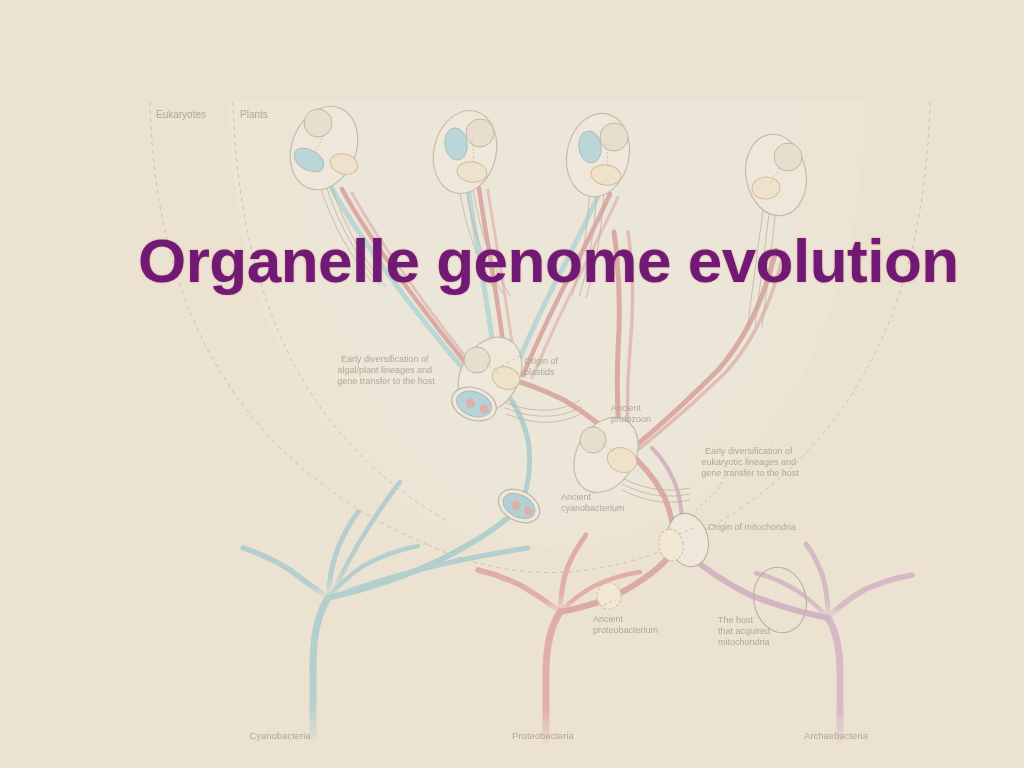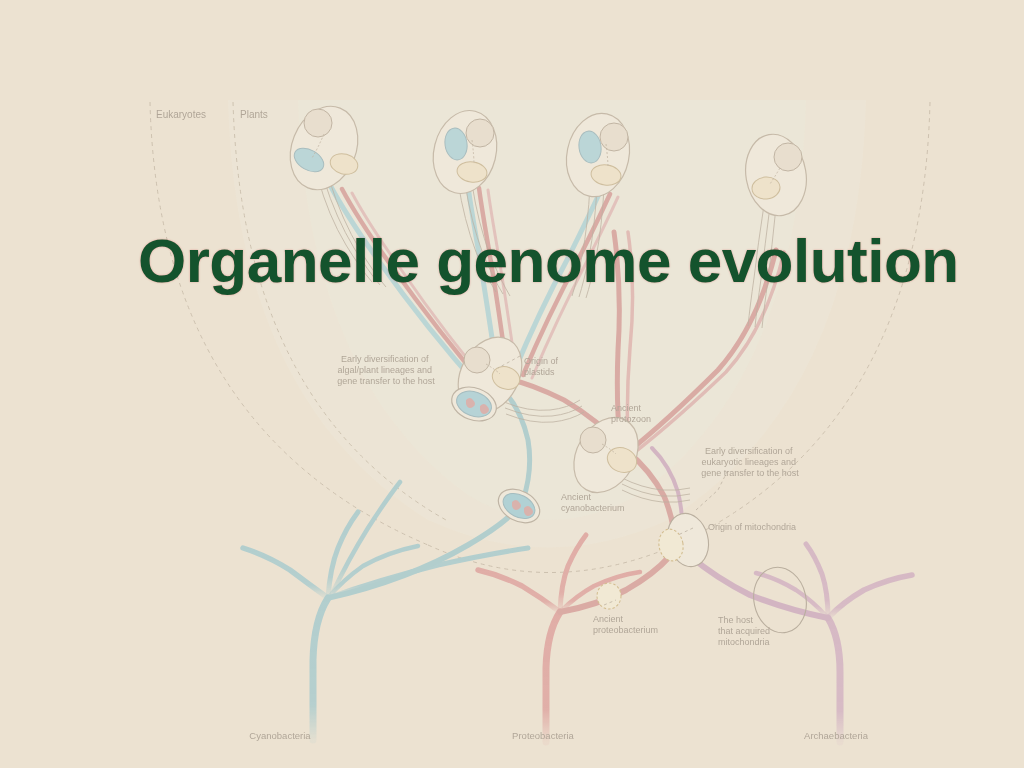--- a/index.html
+++ b/index.html
@@ -39,21 +39,21 @@
   #slide-title {
     position: absolute;
     left: 110px;
     top: 228px;
     width: 860px;
     font-family: "Liberation Sans", sans-serif;
     font-weight: bold;
     font-size: 62px;
     line-height: 1.05;
     letter-spacing: -0.5px;
-    color: #14532d;
+    color: #701a75;
     white-space: nowrap;
     text-shadow: 0 0 2px rgba(200,0,20,0.35);
   }
   svg text {
     font-family: "Liberation Sans", sans-serif;
     fill: #8c8175;
   }
   .lbl { font-size: 9.5px; }
   .lbl-small { font-size: 9px; }
   .lbl-domain { font-size: 10px; }

